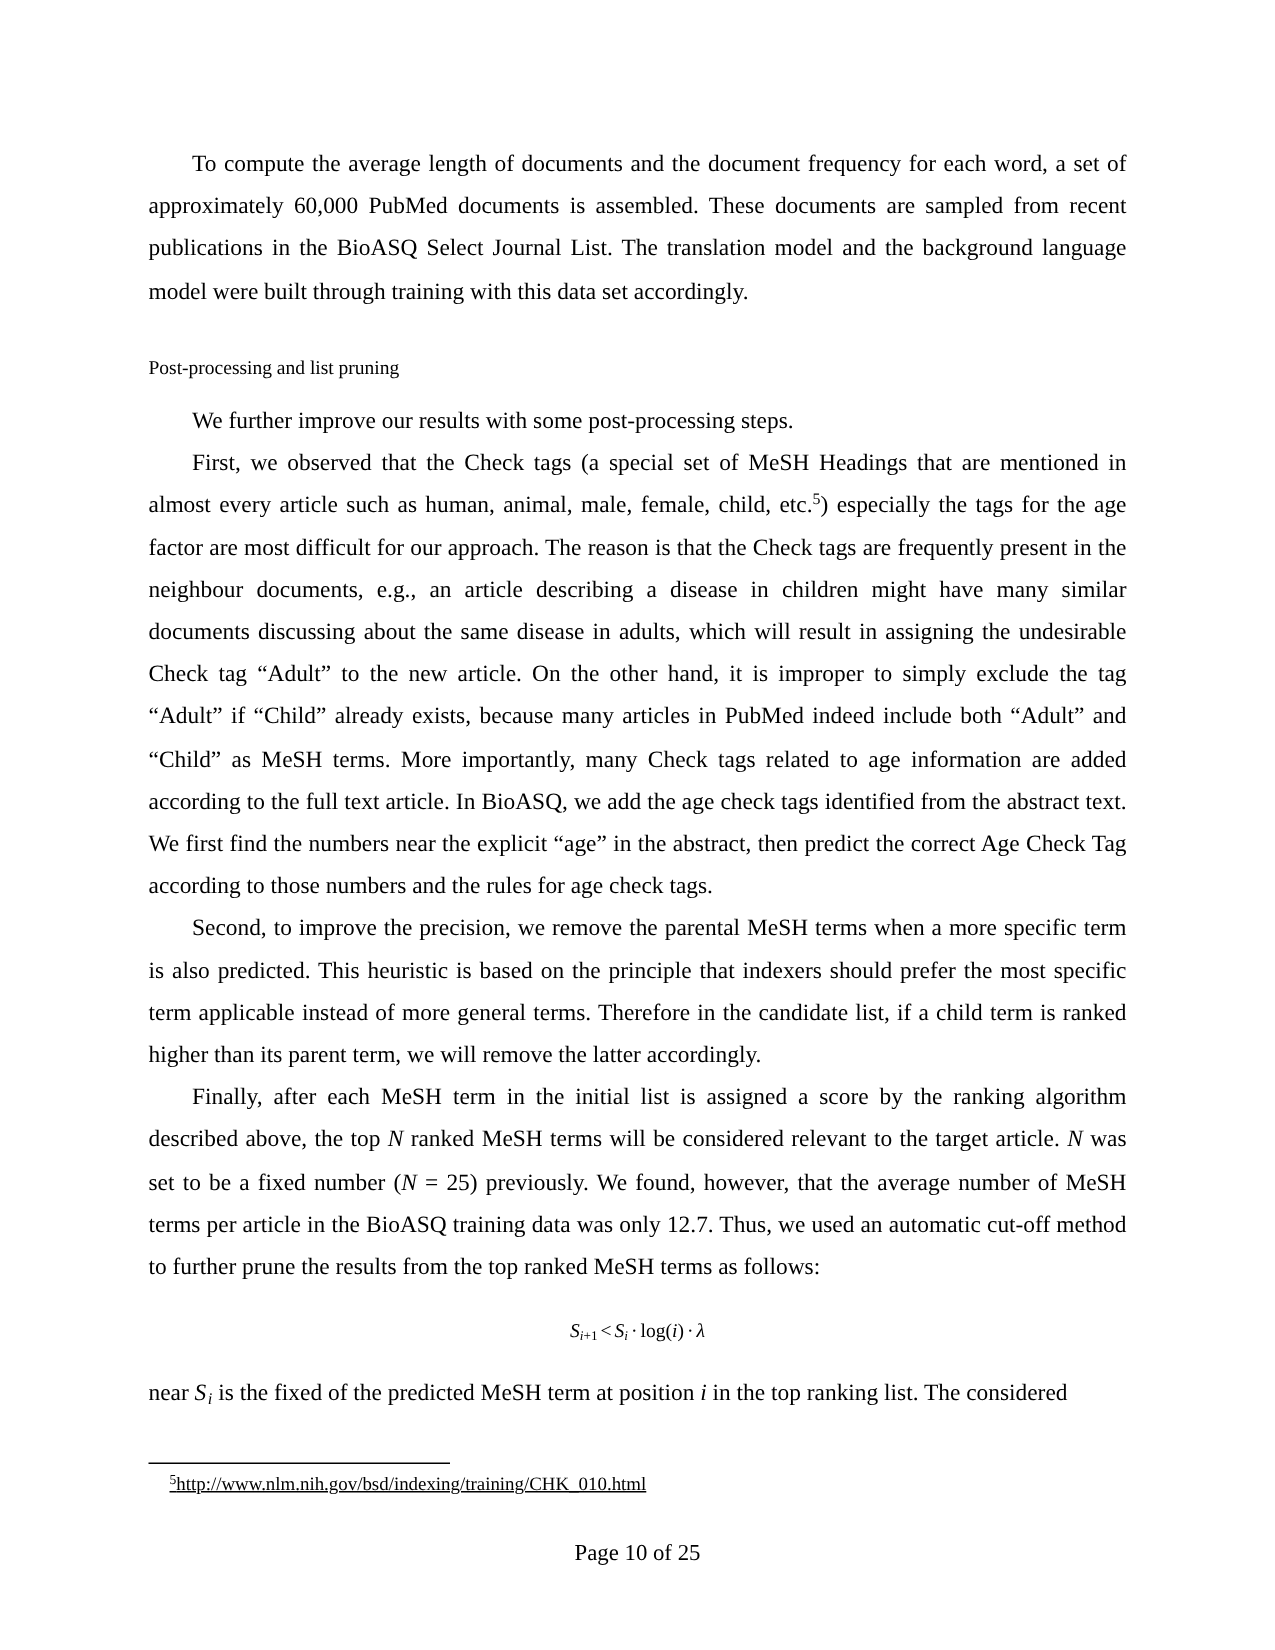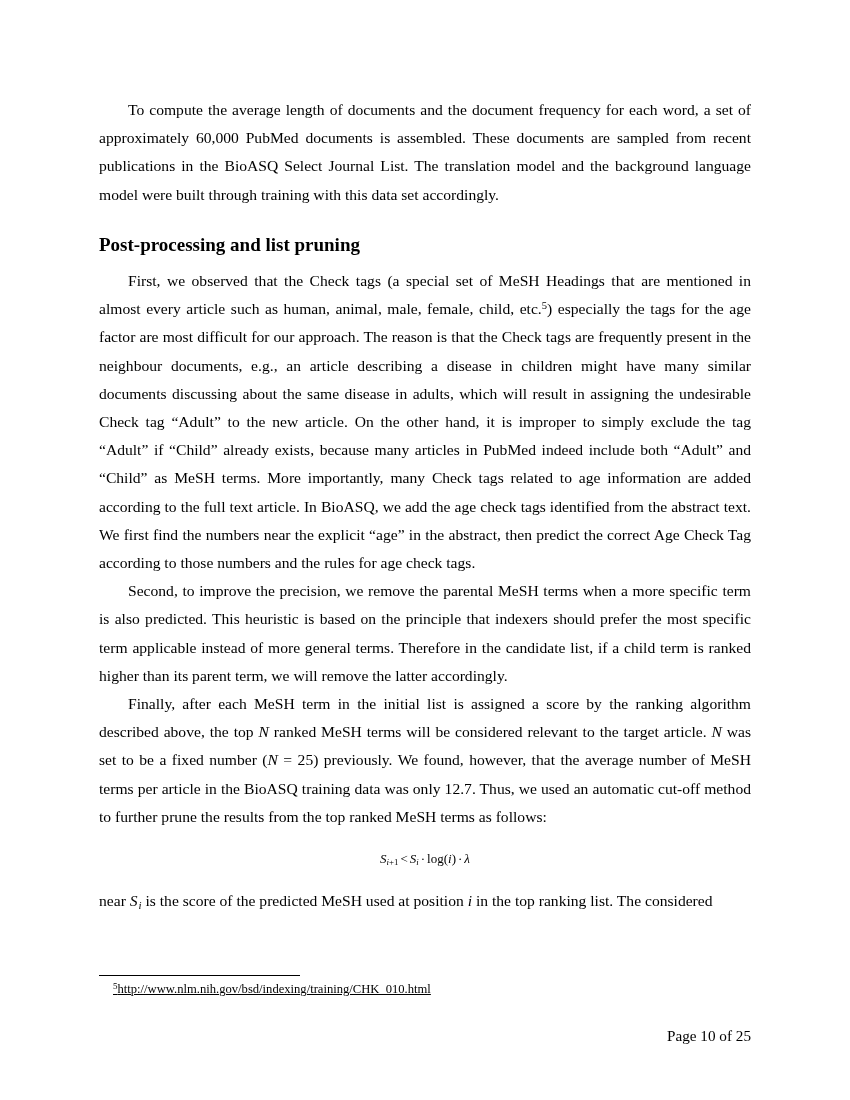--- a/index.html
+++ b/index.html
@@ -34,23 +34,23 @@
     line-height: 28.2px;
     text-align: justify;
     text-indent: 29px;
     hyphens: none;
     -webkit-hyphens: none;
   }
   p.no-indent { text-indent: 0; }
   .gap-after-par1 { height: 22px; }
   h2.section-head {
     margin: 0;
-    font-size: 19px;
+    font-size: 13px;
     line-height: 28.2px;
-    font-weight: bold;
+    font-weight: normal;
     text-align: left;
   }
   .gap-after-head { height: 8px; }
   .formula {
     margin: 0;
     font-size: 13px;
     line-height: 28.2px;
     text-align: center;
     font-family: "Liberation Serif", "DejaVu Serif", serif;
     font-style: italic;
@@ -108,50 +108,51 @@
   .footnote-text sup {
     font-size: 0.72em;
     vertical-align: 0.42em;
     line-height: 0;
   }
   .page-footer {
     position: absolute;
     left: 99px;
     top: 1026px;
     width: 652px;
-    text-align: right;
+    text-align: center;
     font-size: 15.2px;
     line-height: 20px;
   }
 </style>
 </head>
 <body>
 
 <div class="page">
 
   <div class="content">
 
     <p class="body-par">To compute the average length of documents and the document frequency for each word, a set of approximately 60,000 PubMed documents is assembled.  These documents are sampled from recent publications in the BioASQ Select Journal List. The translation model and the background language model were built through training with this data set accordingly.</p>
 
     <div class="gap-after-par1"></div>
 
     <h2 class="section-head">Post-processing and list pruning</h2>
 
     <div class="gap-after-head"></div>
 
+    <p class="body-par">We further improve our results with some post-processing steps.</p>
 
     <p class="body-par"><span>First, we observed that the Check tags (a special set of MeSH Headings that are mentioned in almost every article such as human, animal, male, female, child, etc.</span><sup class="fnmark">5</sup><span>) especially the tags for the age factor are most difficult for our approach.  The reason is that the Check tags are frequently present in the neighbour documents, e.g., an article describing a disease in children might have many similar documents discussing about the same disease in adults, which will result in assigning the undesirable Check tag “Adult” to the new article.  On the other hand, it is improper to simply exclude the tag “Adult” if “Child” already exists, because many articles in PubMed indeed include both “Adult” and “Child” as MeSH terms.  More importantly, many Check tags related to age information are added according to the full text article.  In BioASQ, we add the age check tags identified from the abstract text. We first find the numbers near the explicit “age” in the abstract, then predict the correct Age Check Tag according to those numbers and the rules for age check tags.</span></p>
 
     <p class="body-par">Second, to improve the precision, we remove the parental MeSH terms when a more specific term is also predicted. This heuristic is based on the principle that indexers should prefer the most specific term applicable instead of more general terms.  Therefore in the candidate list, if a child term is ranked higher than its parent term, we will remove the latter accordingly.</p>
 
     <p class="body-par"><span>Finally, after each MeSH term in the initial list is assigned a score by the ranking algorithm described above, the top </span><span class="it">N</span><span> ranked MeSH terms will be considered relevant to the target article. </span><span class="it">N</span><span> was set to be a fixed number (</span><span class="it">N</span><span> = 25) previously. We found, however, that the average number of MeSH terms per article in the BioASQ training data was only 12.7.  Thus, we used an automatic cut-off method to further prune the results from the top ranked MeSH terms as follows:</span></p>
 
     <div class="formula"><span class="it">S</span><sub><span>i</span><span class="plain">+1</span></sub><span class="op">&lt;</span><span class="it">S</span><sub>i</sub><span class="op">·</span><span class="fn">log</span><span class="fn">(</span><span class="it">i</span><span class="fn">)</span><span class="op">·</span><span class="it">λ</span></div>
 
-    <p class="body-par no-indent"><span>near </span><span class="it">S</span><span class="sub-i">i</span><span> is the score of the predicted MeSH used at position </span><span class="it">i</span><span> in the top ranking list. The considered</span></p>
+    <p class="body-par no-indent"><span>near </span><span class="it">S</span><span class="sub-i">i</span><span> is the fixed of the predicted MeSH term at position </span><span class="it">i</span><span> in the top ranking list. The considered</span></p>
 
   </div>
 
   <div class="footnote-area">
     <div class="footnote-rule"></div>
     <p class="footnote-text"><sup>5</sup><span>http://www.nlm.nih.gov/bsd/indexing/training/CHK_010.html</span></p>
   </div>
 
   <div class="page-footer">Page 10 of 25</div>
 

